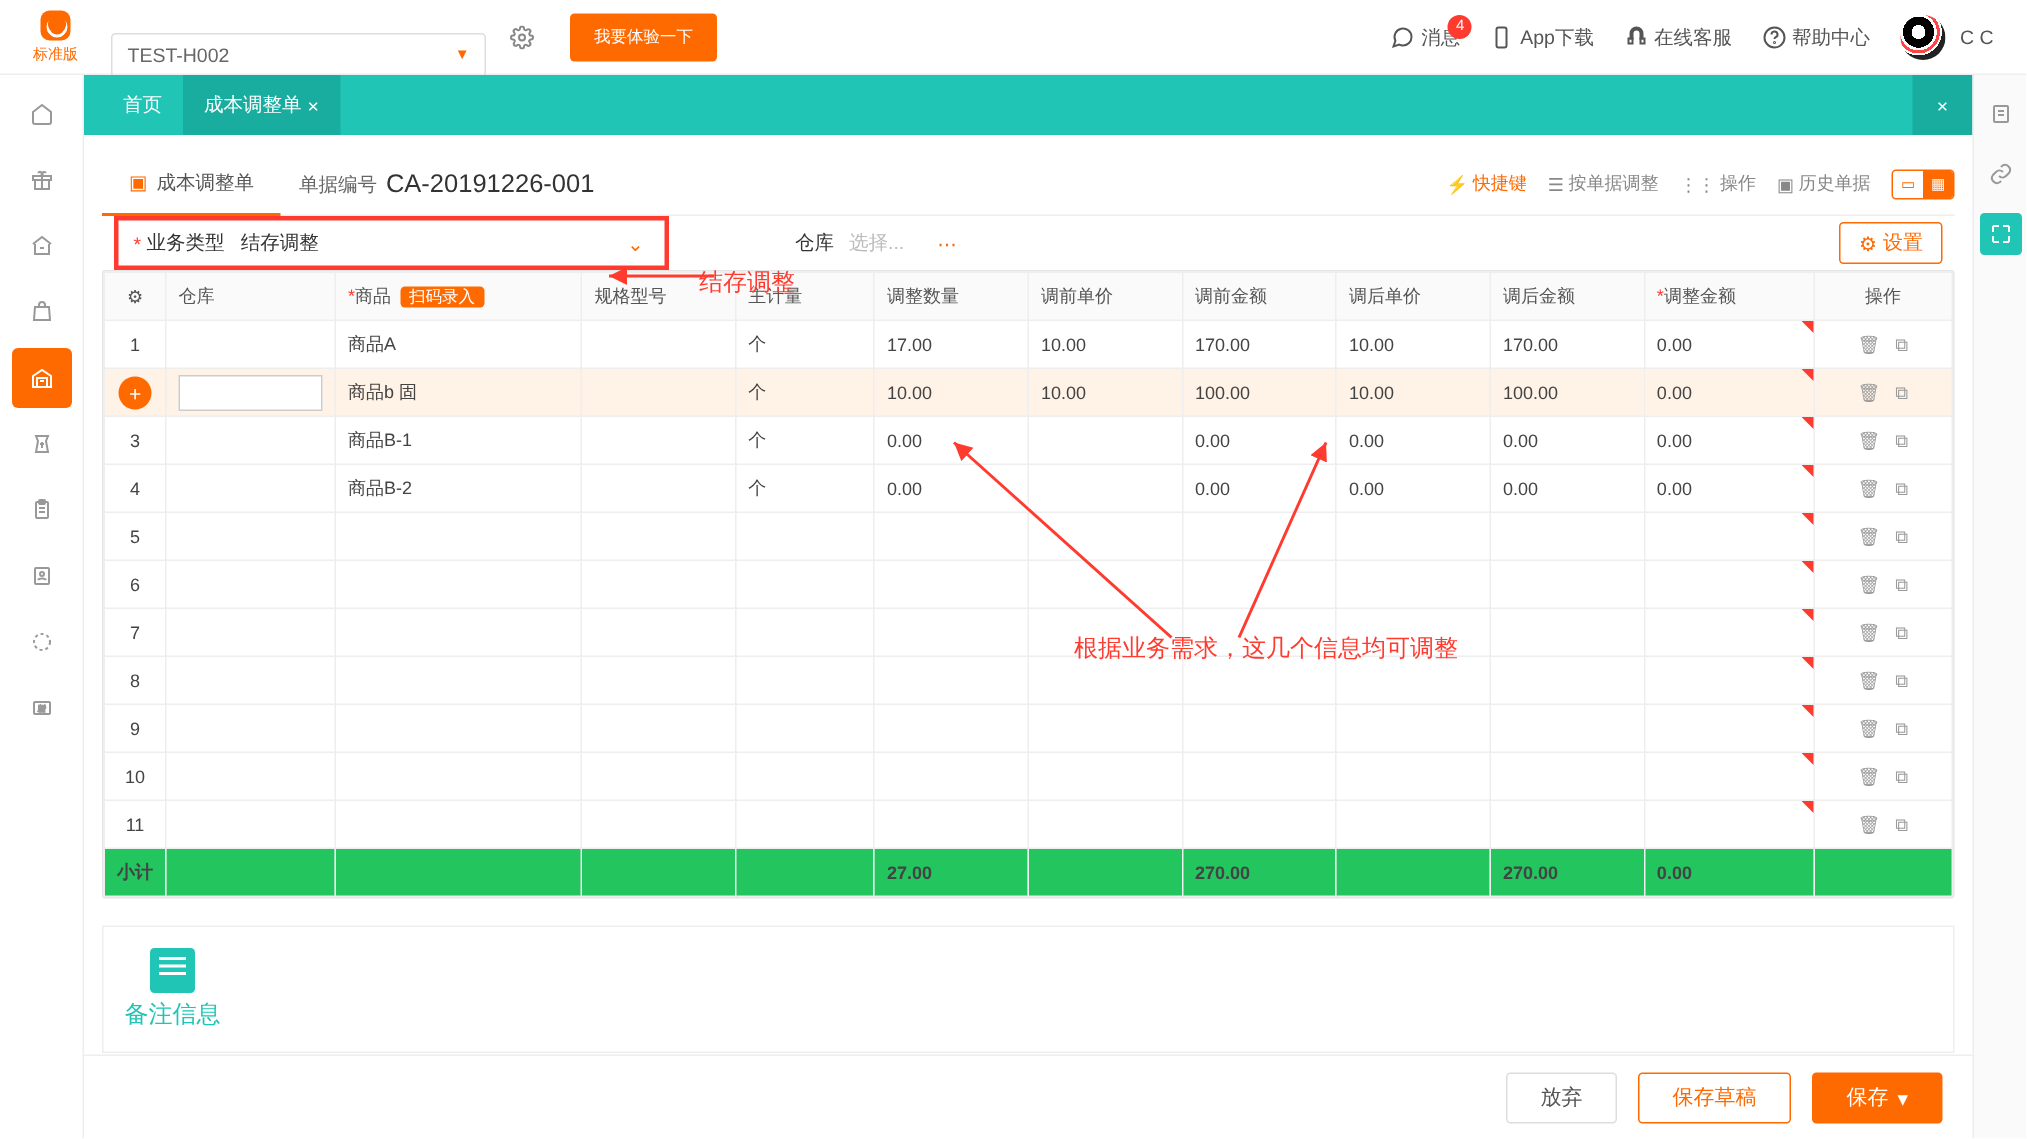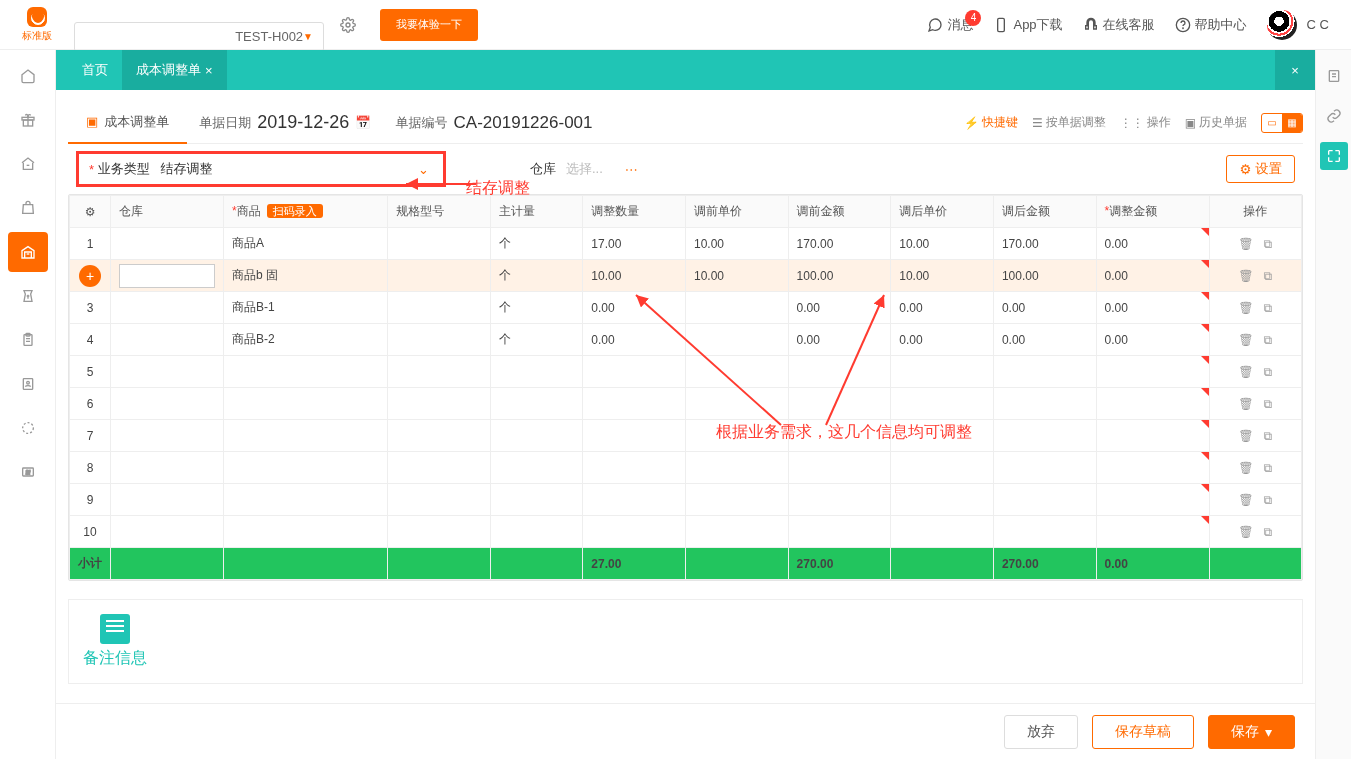--- a/index.html
+++ b/index.html
@@ -3,21 +3,21 @@
 <meta charset="utf-8">
 <style>
  * { box-sizing: border-box; margin: 0; padding: 0; }
  body { font-family: -apple-system, "PingFang SC", "Microsoft YaHei", sans-serif; font-size: 13px; color: #333; background: #fff; overflow: hidden; }
 
  
  .top-header { height: 50px; display: flex; align-items: center; padding: 0 12px; border-bottom: 1px solid #eee; }
  .logo-area { width: 50px; display: flex; flex-direction: column; align-items: center; color: #ff6a00; font-size: 10px; }
  .logo-icon { width: 20px; height: 20px; background: #ff6a00; border-radius: 6px; position: relative; margin-bottom: 2px; }
  .logo-icon::before { content: ""; position: absolute; top: 4px; left: 4px; width: 12px; height: 12px; border: 2px solid #fff; border-radius: 50%; border-top: none; border-left: none; transform: rotate(45deg); }
- .org-select { margin-left: 12px; width: 250px; height: 30px; border: 1px solid #ddd; border-radius: 3px; display: flex; align-items: center; padding: 0 10px; color: #666; justify-content: flex-end; margin-top: 24px; }
+ .org-select { margin-left: 12px; width: 250px; height: 30px; border: 1px solid #ddd; border-radius: 3px; display: flex; align-items: center; padding: 0 10px; color: #666; justify-content: space-between; margin-top: 24px; }
  .chev-down { color: #ff6a00; font-size: 10px; }
  .gear-btn { margin-left: 12px; width: 24px; height: 24px; display: flex; align-items: center; justify-content: center; color: #888; cursor: pointer; }
  .try-btn { margin-left: 20px; background: #ff6a00; color: #fff; height: 32px; padding: 0 16px; border: none; border-radius: 3px; cursor: pointer; font-size: 11px; }
  .spacer { flex: 1; }
  .hdr-item { display: flex; align-items: center; gap: 4px; margin: 0 10px; color: #555; font-size: 13px; cursor: pointer; position: relative; }
  .badge { position: absolute; top: -6px; right: -8px; background: #ff3b30; color: #fff; border-radius: 50%; width: 16px; height: 16px; font-size: 10px; display: flex; align-items: center; justify-content: center; }
  .avatar { width: 30px; height: 30px; border-radius: 50%; background: radial-gradient(circle at 40% 38%, #fff 18%, #000 18% 40%, #fff 40% 47%, #f44 47% 55%, #fff 55% 60%, transparent 60%), #222; margin-left: 10px; }
 
  .main-wrap { display: flex; height: calc(100vh - 50px); border-radius: 29px; }
  .sidebar-left { width: 56px; background: #fff; border-right: 1px solid #eee; display: flex; flex-direction: column; align-items: center; padding-top: 6px; }
@@ -234,25 +234,20 @@
       </div>
       <div class="tabs-right-close">×</div>
     </div>
 
     <div class="doc-area">
 
       <div class="doc-head">
         <div class="doc-title-tab">
           <span class="doc-title-icon">▣</span>
           <span>成本调整单</span>
-        </div>
-        <div class="doc-head-item">
-          <span>单据日期</span>
-          <span class="date-big">2019-12-26</span>
-          <span style="color:#ff6a00">📅</span>
         </div>
         <div class="doc-head-item">
           <span>单据编号</span>
           <span style="font-size:17px;color:#333">CA-20191226-001</span>
         </div>
         <div class="doc-toolbar">
           <div class="toolbar-it orange">
               <span>⚡</span>
               <span>快捷键</span>
             </div>
@@ -494,20 +489,39 @@
                 <td></td>
                 <td></td>
                 <td class="red-corner"></td>
                 <td class="center">
                   <div class="op-icons">
                     <span>🗑</span>
                     <span>⧉</span>
                   </div>
                 </td>
               </tr>
+              <tr>
+                <td class="center">11</td>
+                <td></td>
+                <td></td>
+                <td></td>
+                <td></td>
+                <td></td>
+                <td></td>
+                <td></td>
+                <td></td>
+                <td></td>
+                <td class="red-corner"></td>
+                <td class="center">
+                  <div class="op-icons">
+                    <span>🗑</span>
+                    <span>⧉</span>
+                  </div>
+                </td>
+              </tr>
             </tbody>
           <tfoot>
             <tr class="subtotal-row">
               <td class="center">小计</td>
               <td></td>
                 <td></td>
                 <td></td>
                 <td></td>
               <td>27.00</td>
               <td></td>

